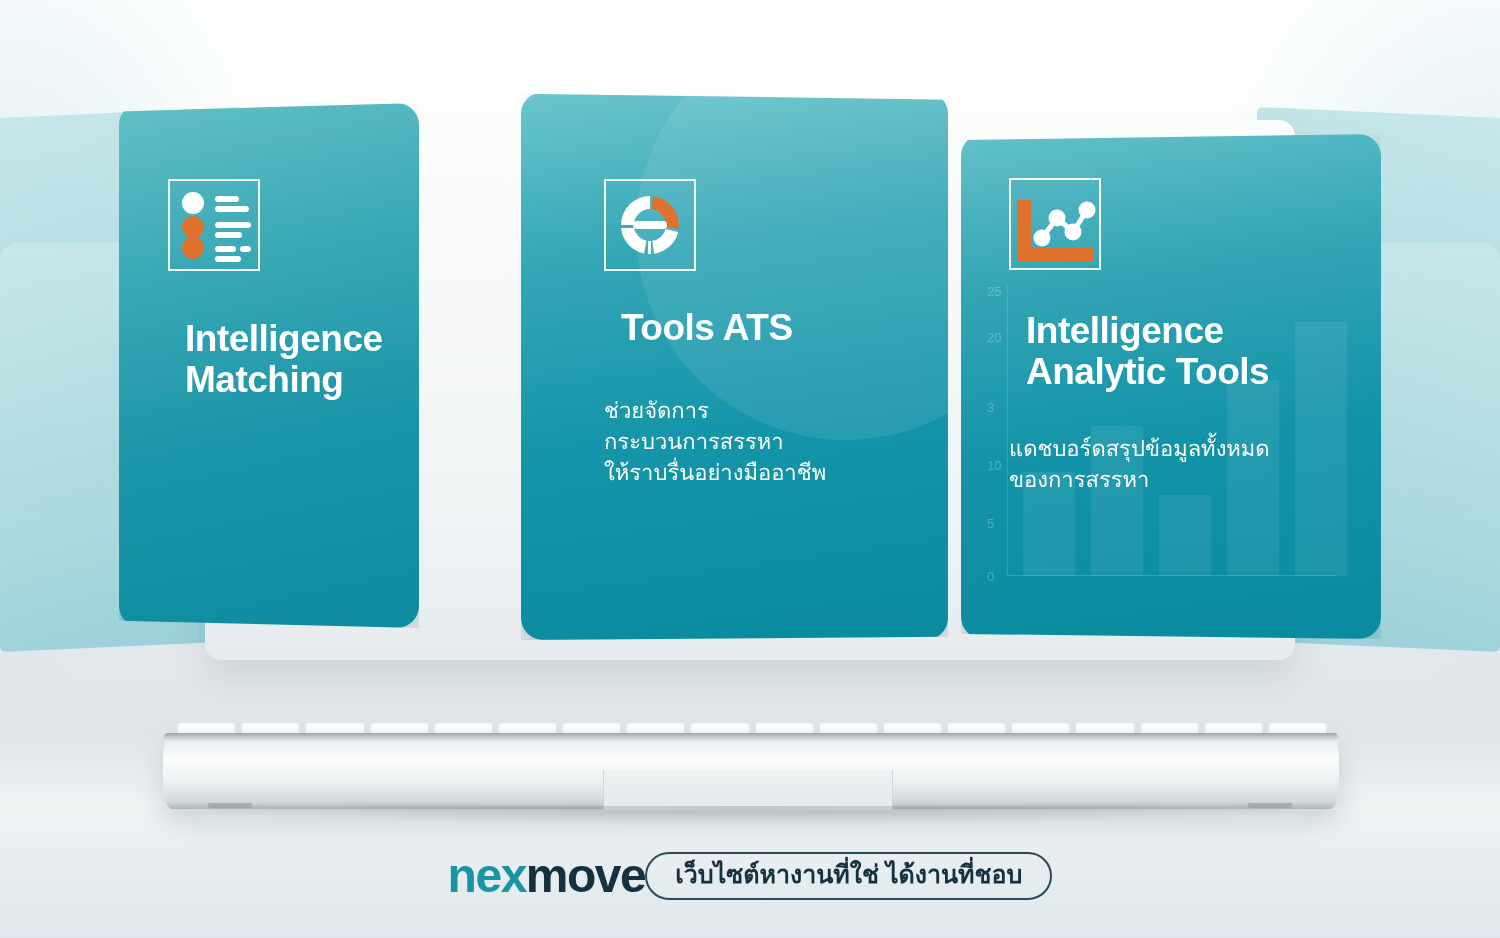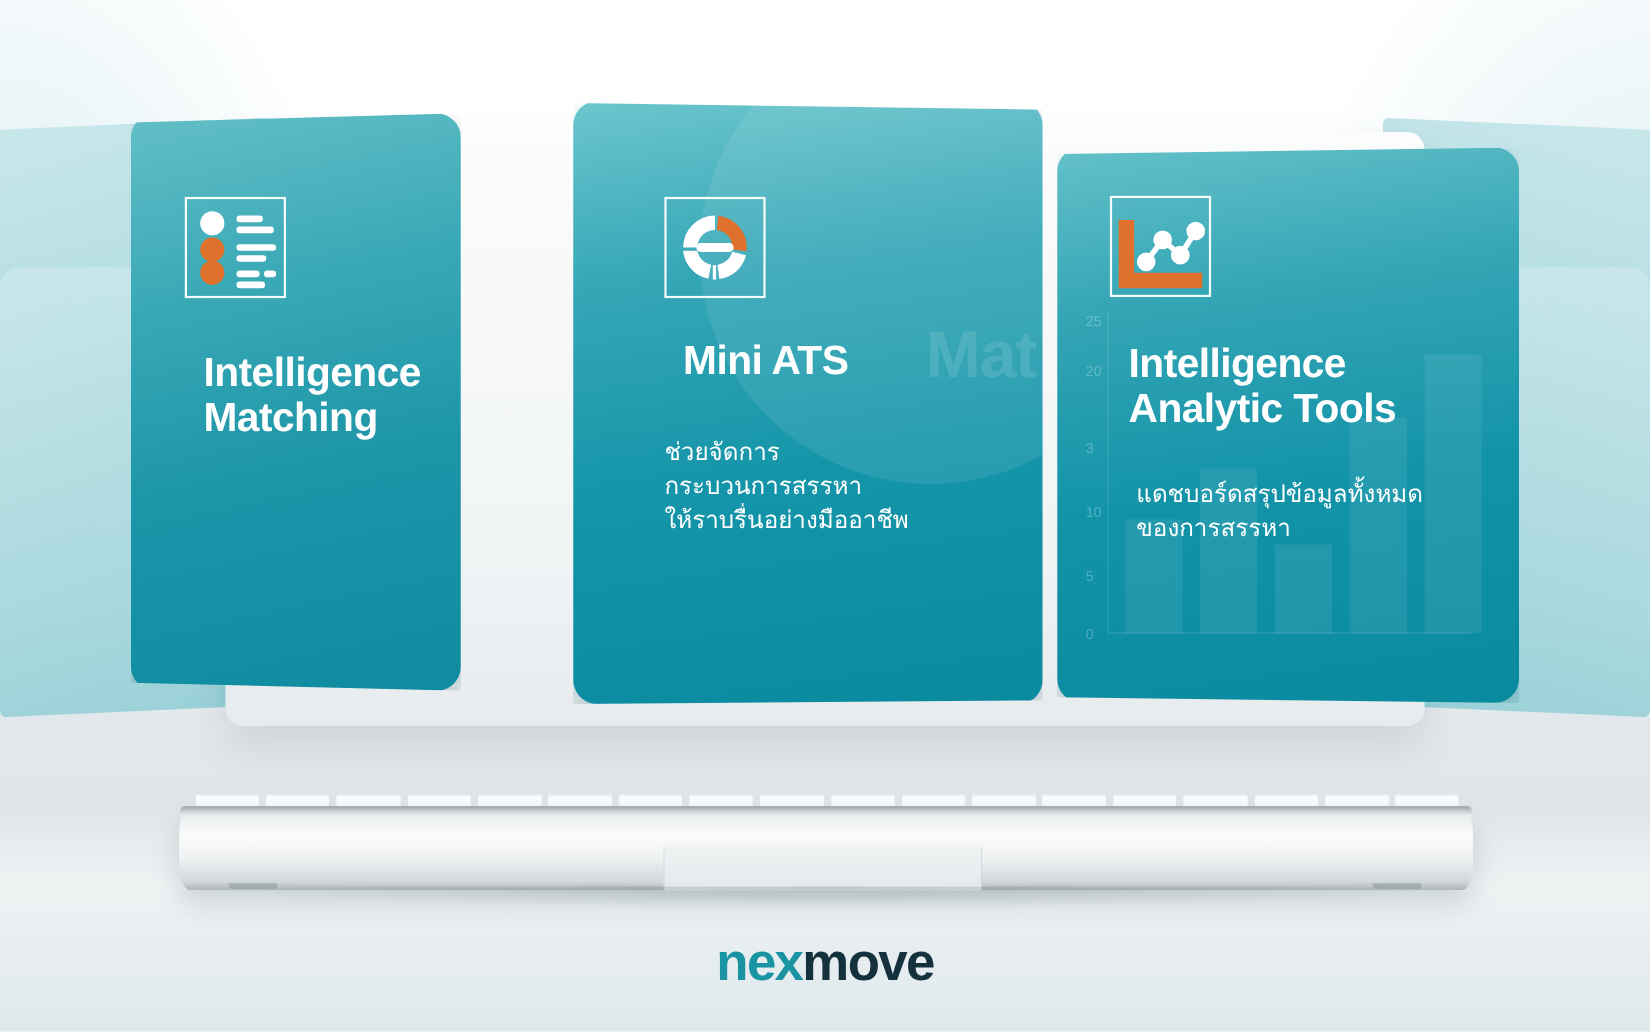--- a/index.html
+++ b/index.html
@@ -257,39 +257,38 @@
 Matching</div>
 
 
     </div>
   </div>
 
   <div class="card card-2">
     <div class="card-body">
 
       <div class="card2-circle"></div>
-      <div class="card2-watermark">Mat</div>
 
       <div class="icon-box" style="left:83px; top:87px; width:92px; height:92px;">
         <svg width="88" height="88" viewBox="0 0 88 88" style="display:block;">
           <g transform="translate(44,44)">
 
             <path d="M 0,-29 A 29,29 0 0,0 -29,0 L -16,0 A 16,16 0 0,1 0,-16 Z" fill="#ffffff"></path>
             <path d="M -29,3 A 29,29 0 0,0 -6,28.4 L -3.5,15.7 A 16,16 0 0,1 -16,3 Z" fill="#ffffff"></path>
             <path d="M -2,29 A 29,29 0 0,0 1,29 L 1,16 A 16,16 0 0,1 -2,16 Z" fill="#ffffff"></path>
             <path d="M 4,28.7 A 29,29 0 0,0 28.2,7 L 15.6,3.9 A 16,16 0 0,1 2.2,15.8 Z" fill="#ffffff"></path>
 
             <path d="M 3,-28.8 A 29,29 0 0,1 28.7,3.5 L 15.8,1.9 A 16,16 0 0,0 1.7,-15.9 Z" fill="#e0712c"></path>
 
             <rect x="-17" y="-4" width="34" height="8" rx="4" fill="#ffffff"></rect>
           </g>
         </svg>
       </div>
 
-      <div class="card-title" style="left:83px; top:216px; width:330px; font-size:37px;">Mini ATS</div>
+      <div class="card-title" style="left:83px; top:216px; width:330px; font-size:37px;">Tools ATS</div>
 
       <div class="card-desc" style="left:83px; top:303px; width:330px; font-size:22px;">ช่วยจัดการ
 กระบวนการสรรหา
 ให้ราบรื่นอย่างมืออาชีพ</div>
 
     </div>
   </div>
 
   <div class="card card-3">
     <div class="card-body">
@@ -317,21 +316,21 @@
           <circle cx="31" cy="58" r="8.5" fill="#ffffff"></circle>
           <circle cx="46" cy="38" r="8.5" fill="#ffffff"></circle>
           <circle cx="62" cy="52" r="8.5" fill="#ffffff"></circle>
           <circle cx="76" cy="30" r="8.5" fill="#ffffff"></circle>
         </svg>
       </div>
 
       <div class="card-title" style="left:48px; top:177px; width:380px; font-size:37px;">Intelligence
 Analytic Tools</div>
 
-      <div class="card-desc" style="left:48px; top:299px; width:370px; font-size:22px;padding-left:24px;">แดชบอร์ดสรุปข้อมูลทั้งหมด
+      <div class="card-desc" style="left:48px; top:299px; width:370px; font-size:22px;">แดชบอร์ดสรุปข้อมูลทั้งหมด
 ของการสรรหา</div>
 
     </div>
   </div>
 
   <div class="laptop-keys">
     <div class="key"></div>
     <div class="key"></div>
     <div class="key"></div>
     <div class="key"></div>
@@ -352,15 +351,16 @@
   </div>
   <div class="laptop-base"></div>
   <div class="laptop-lip"></div>
   <div class="trackpad"></div>
   <div class="laptop-foot-l"></div>
   <div class="laptop-foot-r"></div>
   <div class="laptop-shadow"></div>
 
   <div class="footer">
     <div class="logo"><span class="nex">nex</span><span class="move">move</span></div>
+    <div class="tagline-pill">เว็บไซต์หางานที่ใช่ ได้งานที่ชอบ</div>
   </div>
 
 </div>
 
 </body></html>

